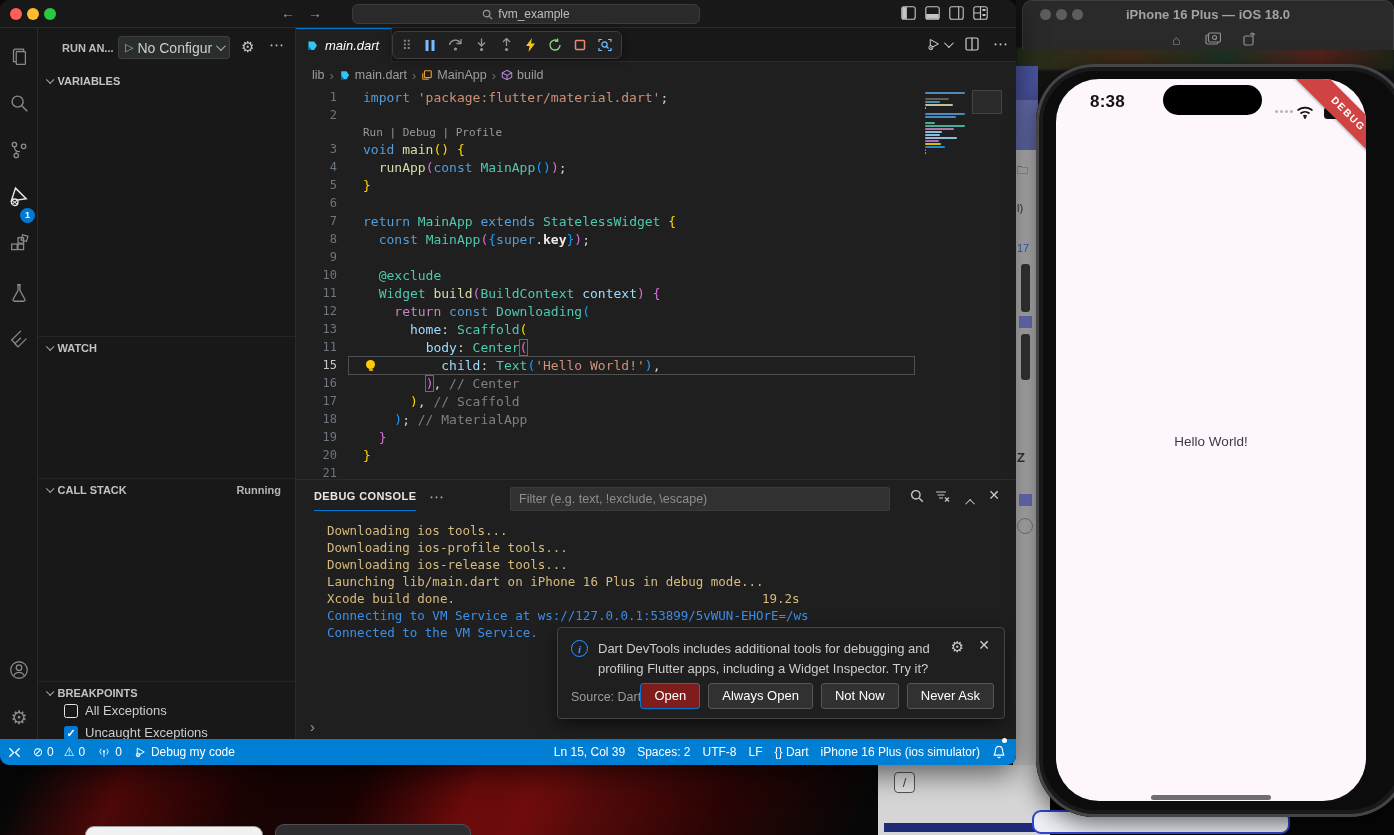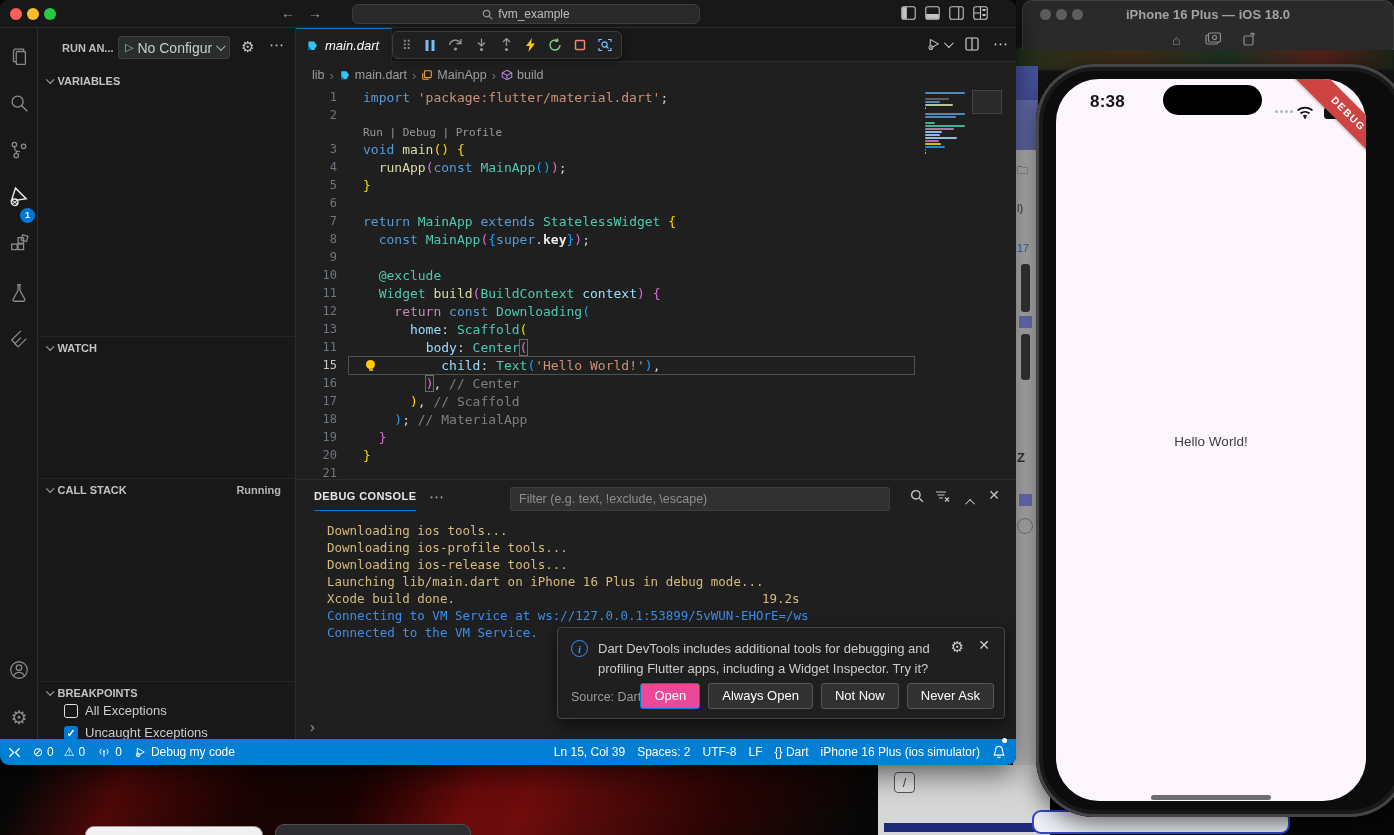--- a/index.html
+++ b/index.html
@@ -144,21 +144,21 @@
   #toast { left:557px; top:627px; width:448px; height:92px; background:#1f1f1f; border:1px solid #454545; border-radius:4px;
     box-shadow:0 6px 18px rgba(0,0,0,.55); z-index:30; }
   #toast-msg { position:absolute; left:40px; top:11px; width:346px; font-size:13px; line-height:1.55; color:#cccccc; }
   #toast-info { position:absolute; left:13px; top:12px; width:17px; height:17px; border:1.4px solid #3794ff; border-radius:50%;
     color:#3794ff; font-size:11px; font-weight:700; text-align:center; line-height:16px; font-family:"Liberation Serif",serif; font-style:italic; }
   #toast-gear { position:absolute; right:40px; top:10px; color:#cccccc; font-size:15px; }
   #toast-close { position:absolute; right:14px; top:9px; color:#cccccc; font-size:14px; }
   #toast-src { position:absolute; left:13px; bottom:14px; font-size:12.5px; color:#9b9b9b; }
   #toast-btns { position:absolute; right:10px; bottom:9px; display:flex; gap:8px; }
   .t-btn { height:26px; padding:0 13px; font-size:13px; color:#fff; background:#313131; border:1px solid #565656; border-radius:3px; line-height:24px; cursor:pointer; }
-  .t-btn.primary { background:#ec4899; border-color:#0078d4; }
+  .t-btn.primary { background:#7f1d1d; border-color:#0078d4; }
 
   
   #statusbar { position:absolute; left:0; bottom:0; width:1016px; height:26px; background:#007fd4; color:#fff; font-size:12px;
     display:flex; align-items:center; justify-content:space-between; padding:0 10px 0 8px; }
   .sb-group { display:flex; align-items:center; gap:12px; height:100%; }
   .sb-item { display:flex; align-items:center; gap:4px; white-space:nowrap; cursor:pointer; height:100%; }
   .bell-dot { position:absolute; right:-1px; top:-1px; width:5px; height:5px; background:#fff; border-radius:50%; }
 
   svg { display:block; }
 </style>

